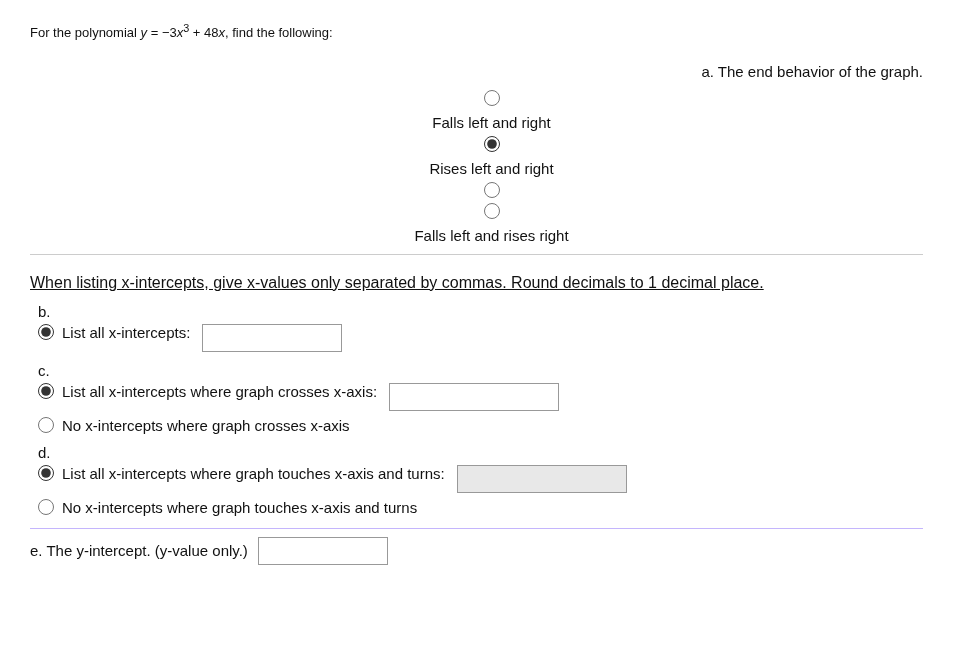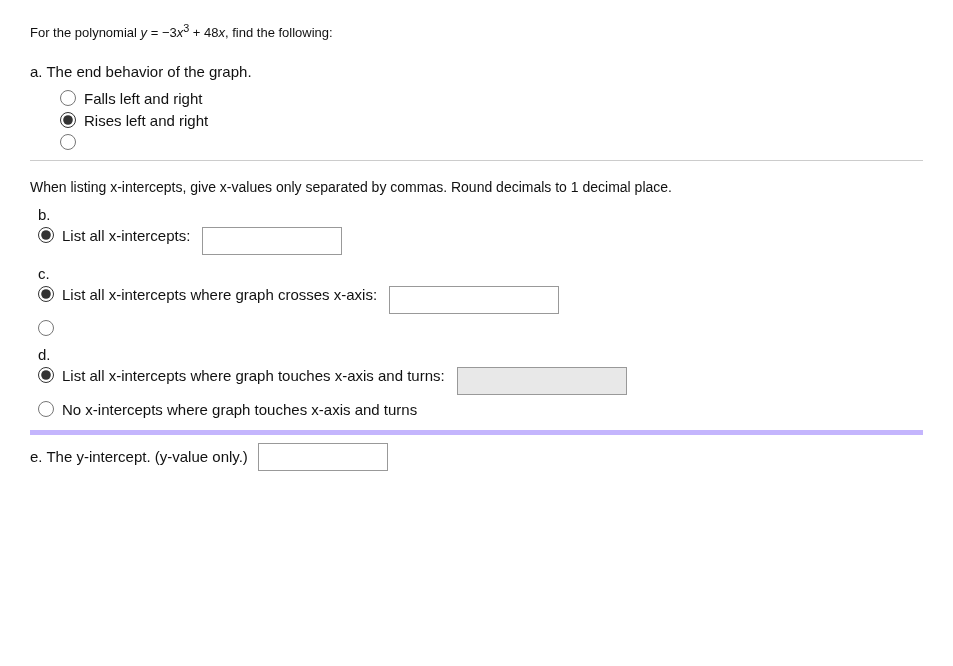--- a/index.html
+++ b/index.html
@@ -20,57 +20,60 @@
     }
 
     .section {
       margin-bottom: 0;
     }
 
     .section-label {
       font-size: 15px;
       margin-bottom: 6px;
       padding: 6px 0 4px 0;
+      text-align: right;
     }
 
     .radio-group {
       display: flex;
       flex-direction: column;
       gap: 5px;
       padding-left: 30px;
       margin-bottom: 8px;
     }
 
     .radio-option {
       display: flex;
       align-items: center;
       gap: 8px;
       cursor: pointer;
       font-size: 15px;
+      flex-direction: column;
     }
 
     .radio-option input[type="radio"] {
       width: 16px;
       height: 16px;
       cursor: pointer;
       accent-color: #333;
       flex-shrink: 0;
     }
 
     hr {
       border: none;
       border-top: 1px solid #ccc;
       margin: 10px 0;
     }
 
     .section-b-note {
-      font-size: 14px;
+      font-size: 16px;
       margin-bottom: 8px;
       padding-top: 6px;
       line-height: 1.5;
+      text-decoration: underline;
     }
 
     .inline-radio-option {
       display: flex;
       align-items: flex-start;
       gap: 8px;
       font-size: 15px;
       margin-bottom: 6px;
       padding-left: 0;
     }
@@ -105,21 +108,21 @@
       font-weight: normal;
       margin-bottom: 4px;
       margin-top: 4px;
     }
 
     .indent {
       padding-left: 8px;
     }
 
     .section-e {
-      border-top: 5px solid #c4b5fd;
+      border-top: 1px solid #c4b5fd;
       padding-top: 8px;
       display: flex;
       align-items: center;
       gap: 6px;
       font-size: 15px;
     }
   </style>
 </head>
 <body>
 
@@ -136,20 +139,24 @@
       <input type="radio" name="section_a" style="">
       <span>Falls left and right</span>
     </label>
     <label class="radio-option">
       <input type="radio" name="section_a" checked="" style="">
       <span>Rises left and right</span>
     </label>
     <label class="radio-option">
       <input type="radio" name="section_a" style="">
     </label>
+    <label class="radio-option">
+      <input type="radio" name="section_a" style="">
+      <span>Falls left and rises right</span>
+    </label>
   </div>
 </div>
 
 <hr>
 
 <div class="section-b-note">When listing x-intercepts, give x-values only separated by commas. Round decimals to 1 decimal place.</div>
 <div class="section-title indent">b.</div>
 
 <div class="indent">
   <div class="inline-radio-option">
@@ -161,20 +168,21 @@
 
 <div style="margin-top: 10px; padding-left: 8px;">
   <div class="section-title">c.</div>
   <div class="inline-radio-option">
     <input type="radio" name="section_c" checked="" style="">
     <span>List all x-intercepts where graph crosses x-axis:</span>
     <input type="text" class="text-input-wide" value="" style="">
   </div>
   <div class="inline-radio-option">
     <input type="radio" name="section_c" style="">
+    <span>No x-intercepts where graph crosses x-axis</span>
   </div>
 </div>
 
 <div style="margin-top: 10px; padding-left: 8px;">
   <div class="section-title">d.</div>
   <div class="inline-radio-option">
     <input type="radio" name="section_d" checked="" style="">
     <span>List all x-intercepts where graph touches x-axis and turns:</span>
     <input type="text" class="text-input-wide" value="" style="background: rgb(232, 232, 232);">
   </div>

